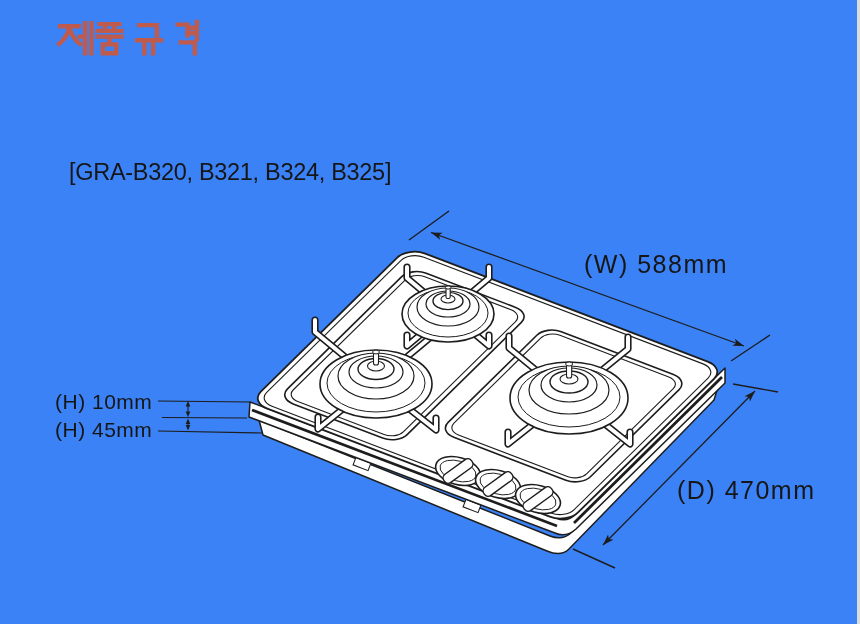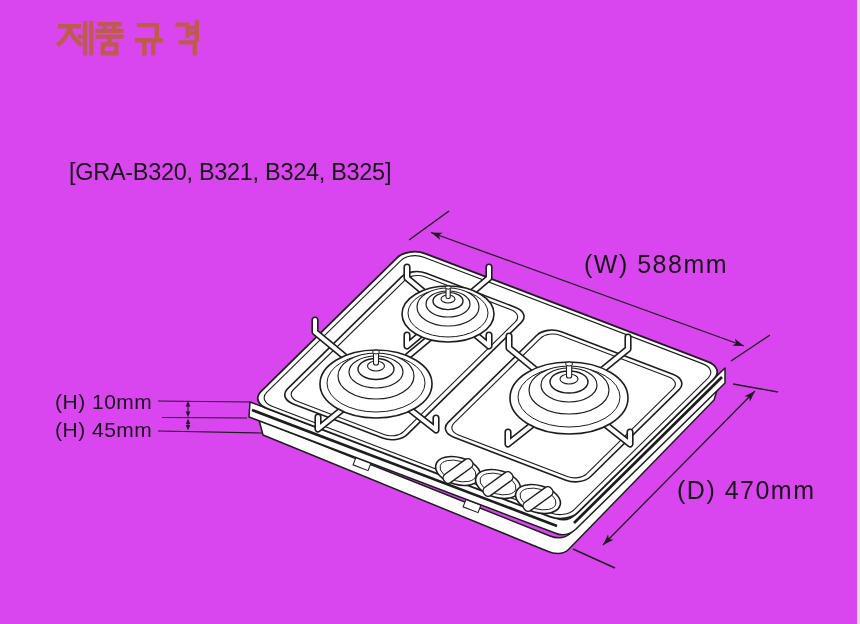--- a/index.html
+++ b/index.html
@@ -1,17 +1,17 @@
 <!DOCTYPE html>
 <html><head>
 <meta charset="utf-8">
 <style>
   html,body{margin:0;padding:0;background:#f2f2f2;}
   .page{
-    position:relative;width:860px;height:624px;background:#d946ef;
+    position:relative;width:860px;height:624px;background:#3b82f6;
     font-family:"Liberation Sans","DejaVu Sans",sans-serif;overflow:hidden;
   }
   .right-edge{position:absolute;top:0;right:0;width:3px;height:100%;background:#dcdcdc;}
   .hidden-text{position:absolute;left:57px;top:20px;font-size:30px;font-weight:bold;opacity:0;pointer-events:none;white-space:nowrap;}
   svg text{fill:#161616;}
   .dim-label{font-size:25px;letter-spacing:1.5px;}
   .h-label{font-size:21px;letter-spacing:0.5px;}
   .model-label{font-size:23.5px;letter-spacing:-0.3px;}
   .ink{stroke:#1d1d1d;fill:none;}
   .face{stroke:#1d1d1d;fill:#ffffff;}

